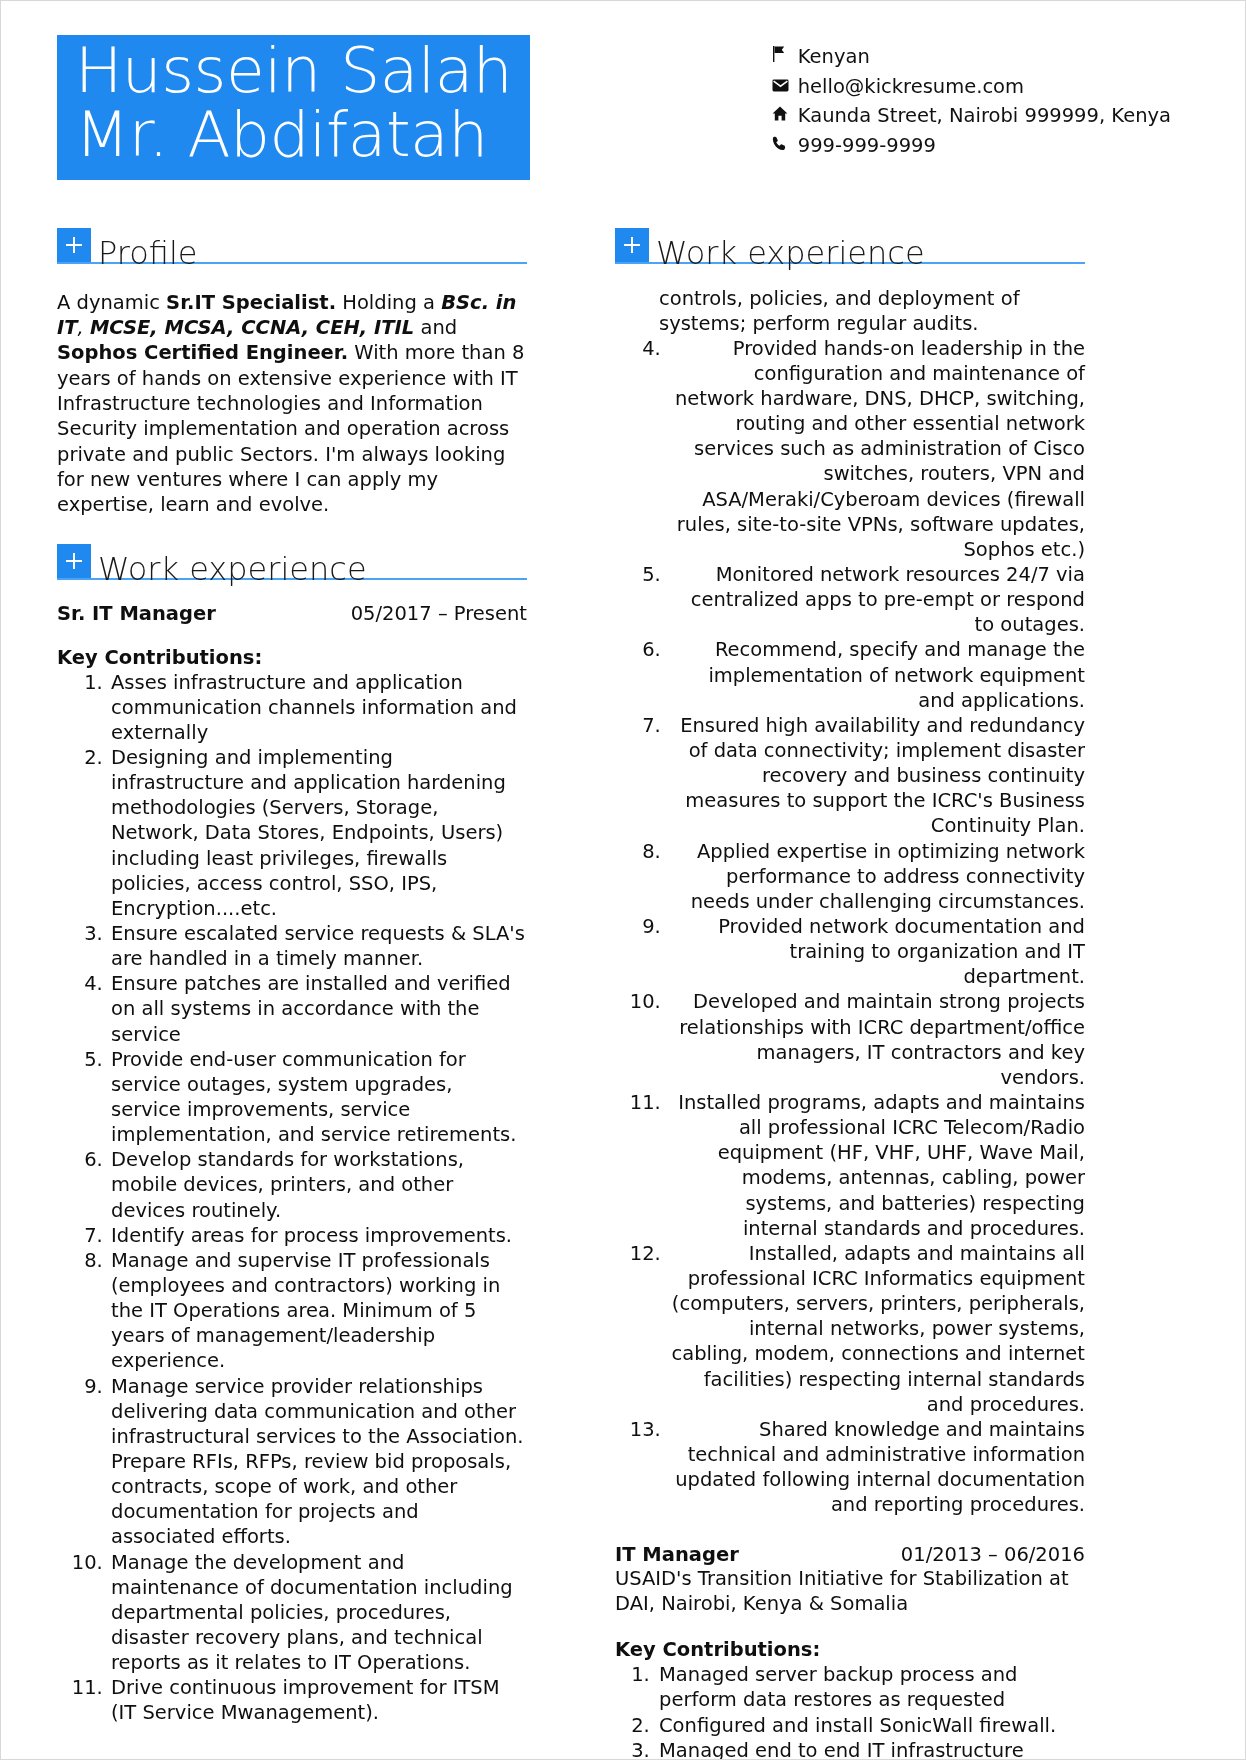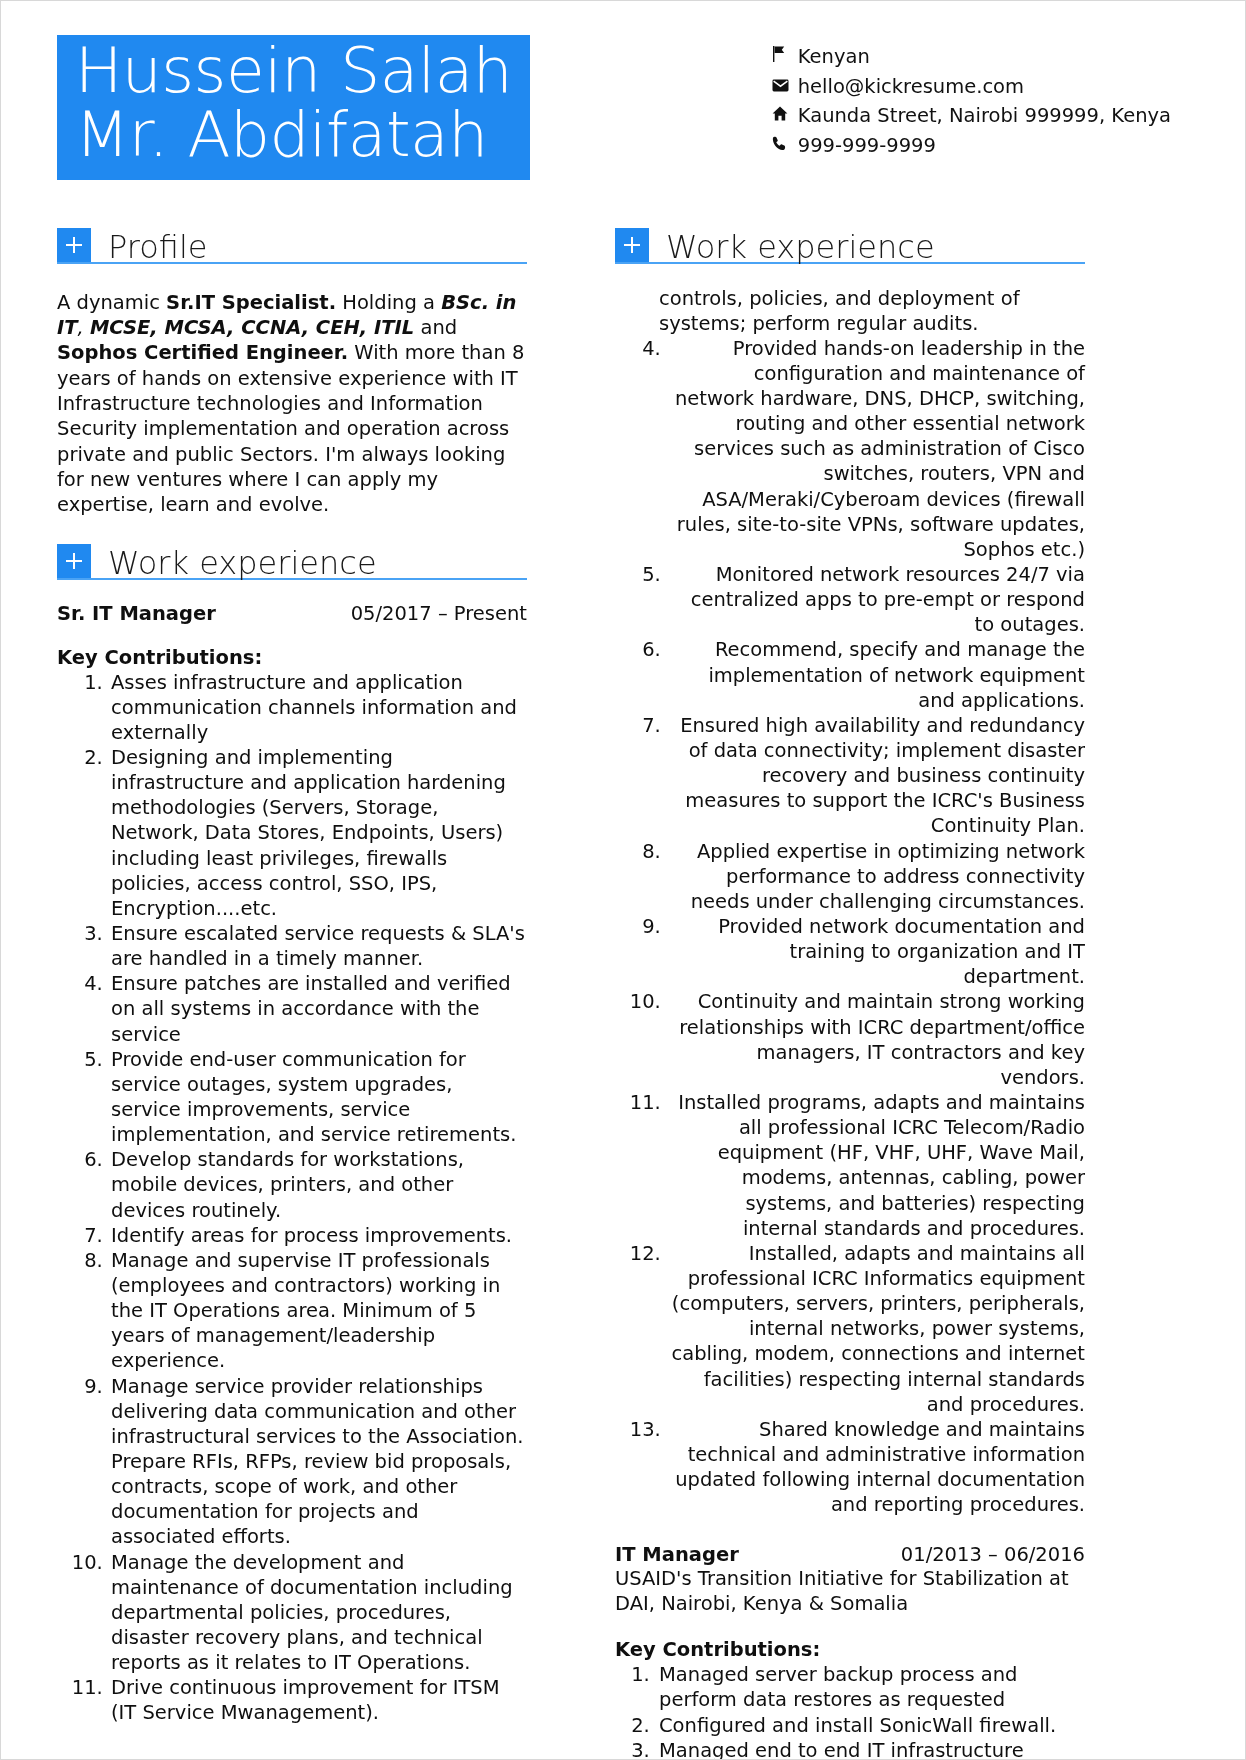--- a/index.html
+++ b/index.html
@@ -113,24 +113,24 @@
   .plus-box::before {
     left: 9px; right: 9px; top: 16px; height: 2.4px;
   }
   .plus-box::after {
     top: 9px; bottom: 9px; left: 16px; width: 2.4px;
   }
   .section-title {
     font-size: 32px;
     font-weight: 300;
     color: #1a1a1a;
-    margin-left: 17px;
+    margin-left: 7px;
     line-height: 1.05;
     position: relative;
-    top: 3px;
+    top: 9px;
   }
   .section-head.tight { margin-bottom: 22px; }
 
   
   .para {
     font-size: 19.5px;
     line-height: 1.30;
     color: #0f0f0f;
     margin: 0;
   }
@@ -296,21 +296,21 @@
           <li>controls, policies, and deployment of systems; perform regular audits.</li>
         </ul>
 
         <ol class="kc-start wide" start="4">
           <li>Provided hands-on leadership in the configuration and maintenance of network hardware, DNS, DHCP, switching, routing and other essential network services such as administration of Cisco switches, routers, VPN and ASA/Meraki/Cyberoam devices (firewall rules, site-to-site VPNs, software updates, Sophos etc.)</li>
           <li>Monitored network resources 24/7 via centralized apps to pre-empt or respond to outages.</li>
           <li>Recommend, specify and manage the implementation of network equipment and applications.</li>
           <li>Ensured high availability and redundancy of data connectivity; implement disaster recovery and business continuity measures to support the ICRC's Business Continuity Plan.</li>
           <li>Applied expertise in optimizing network performance to address connectivity needs under challenging circumstances.</li>
           <li>Provided network documentation and training to organization and IT department.</li>
-          <li>Continuity and maintain strong working relationships with ICRC department/office managers, IT contractors and key vendors.</li>
+          <li>Developed and maintain strong projects relationships with ICRC department/office managers, IT contractors and key vendors.</li>
           <li>Installed programs, adapts and maintains all professional ICRC Telecom/Radio equipment (HF, VHF, UHF, Wave Mail, modems, antennas, cabling, power systems, and batteries) respecting internal standards and procedures.</li>
           <li>Installed, adapts and maintains all professional ICRC Informatics equipment (computers, servers, printers, peripherals, internal networks, power systems, cabling, modem, connections and internet facilities) respecting internal standards and procedures.</li>
           <li>Shared knowledge and maintains technical and administrative information updated following internal documentation and reporting procedures.</li>
         </ol>
 
         <div class="spacer-24"></div>
 
         <div class="job">
           <div class="job-head">
             <span class="job-title">IT Manager</span>

